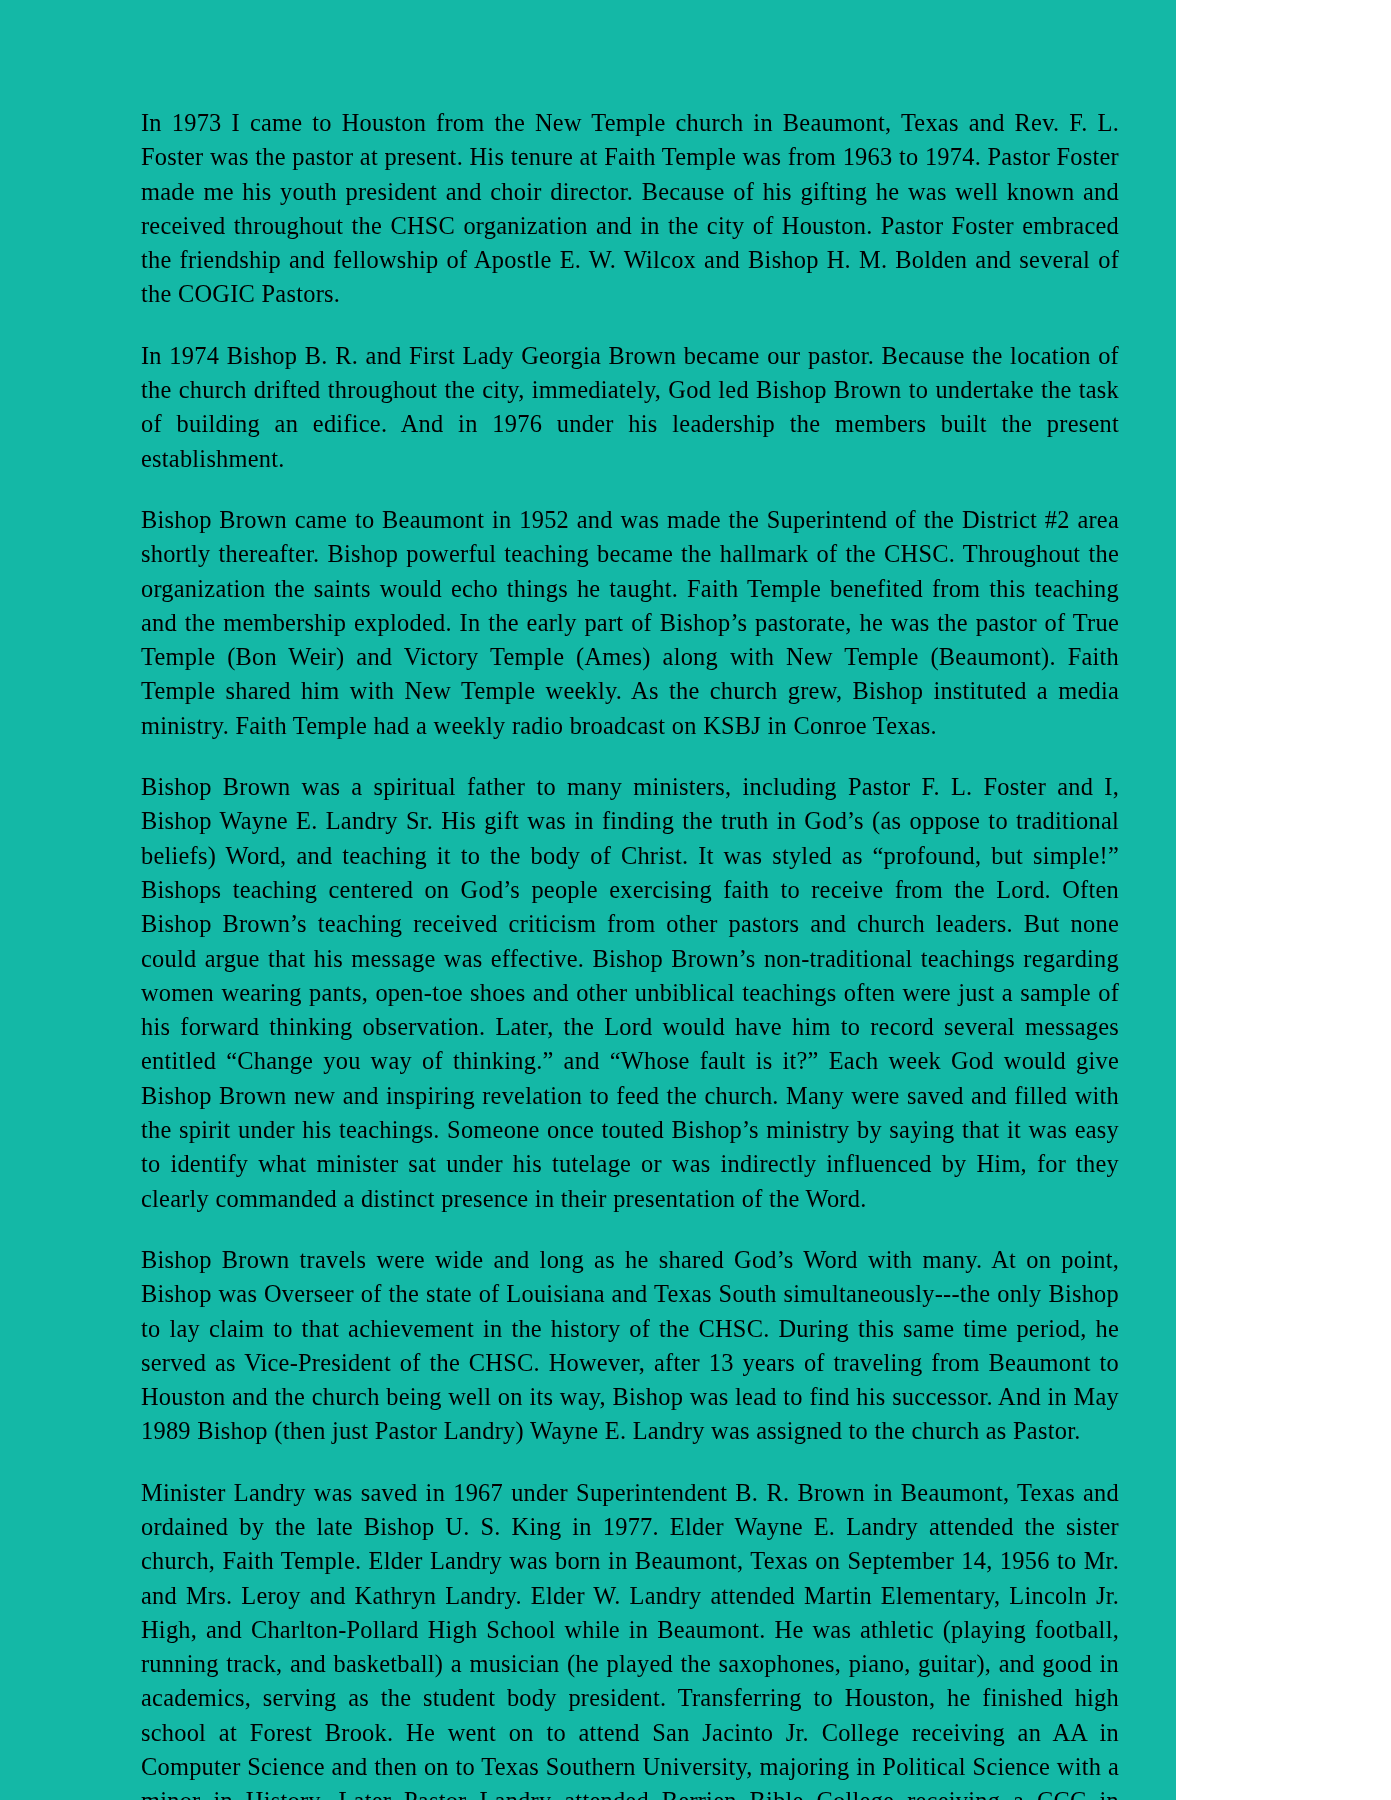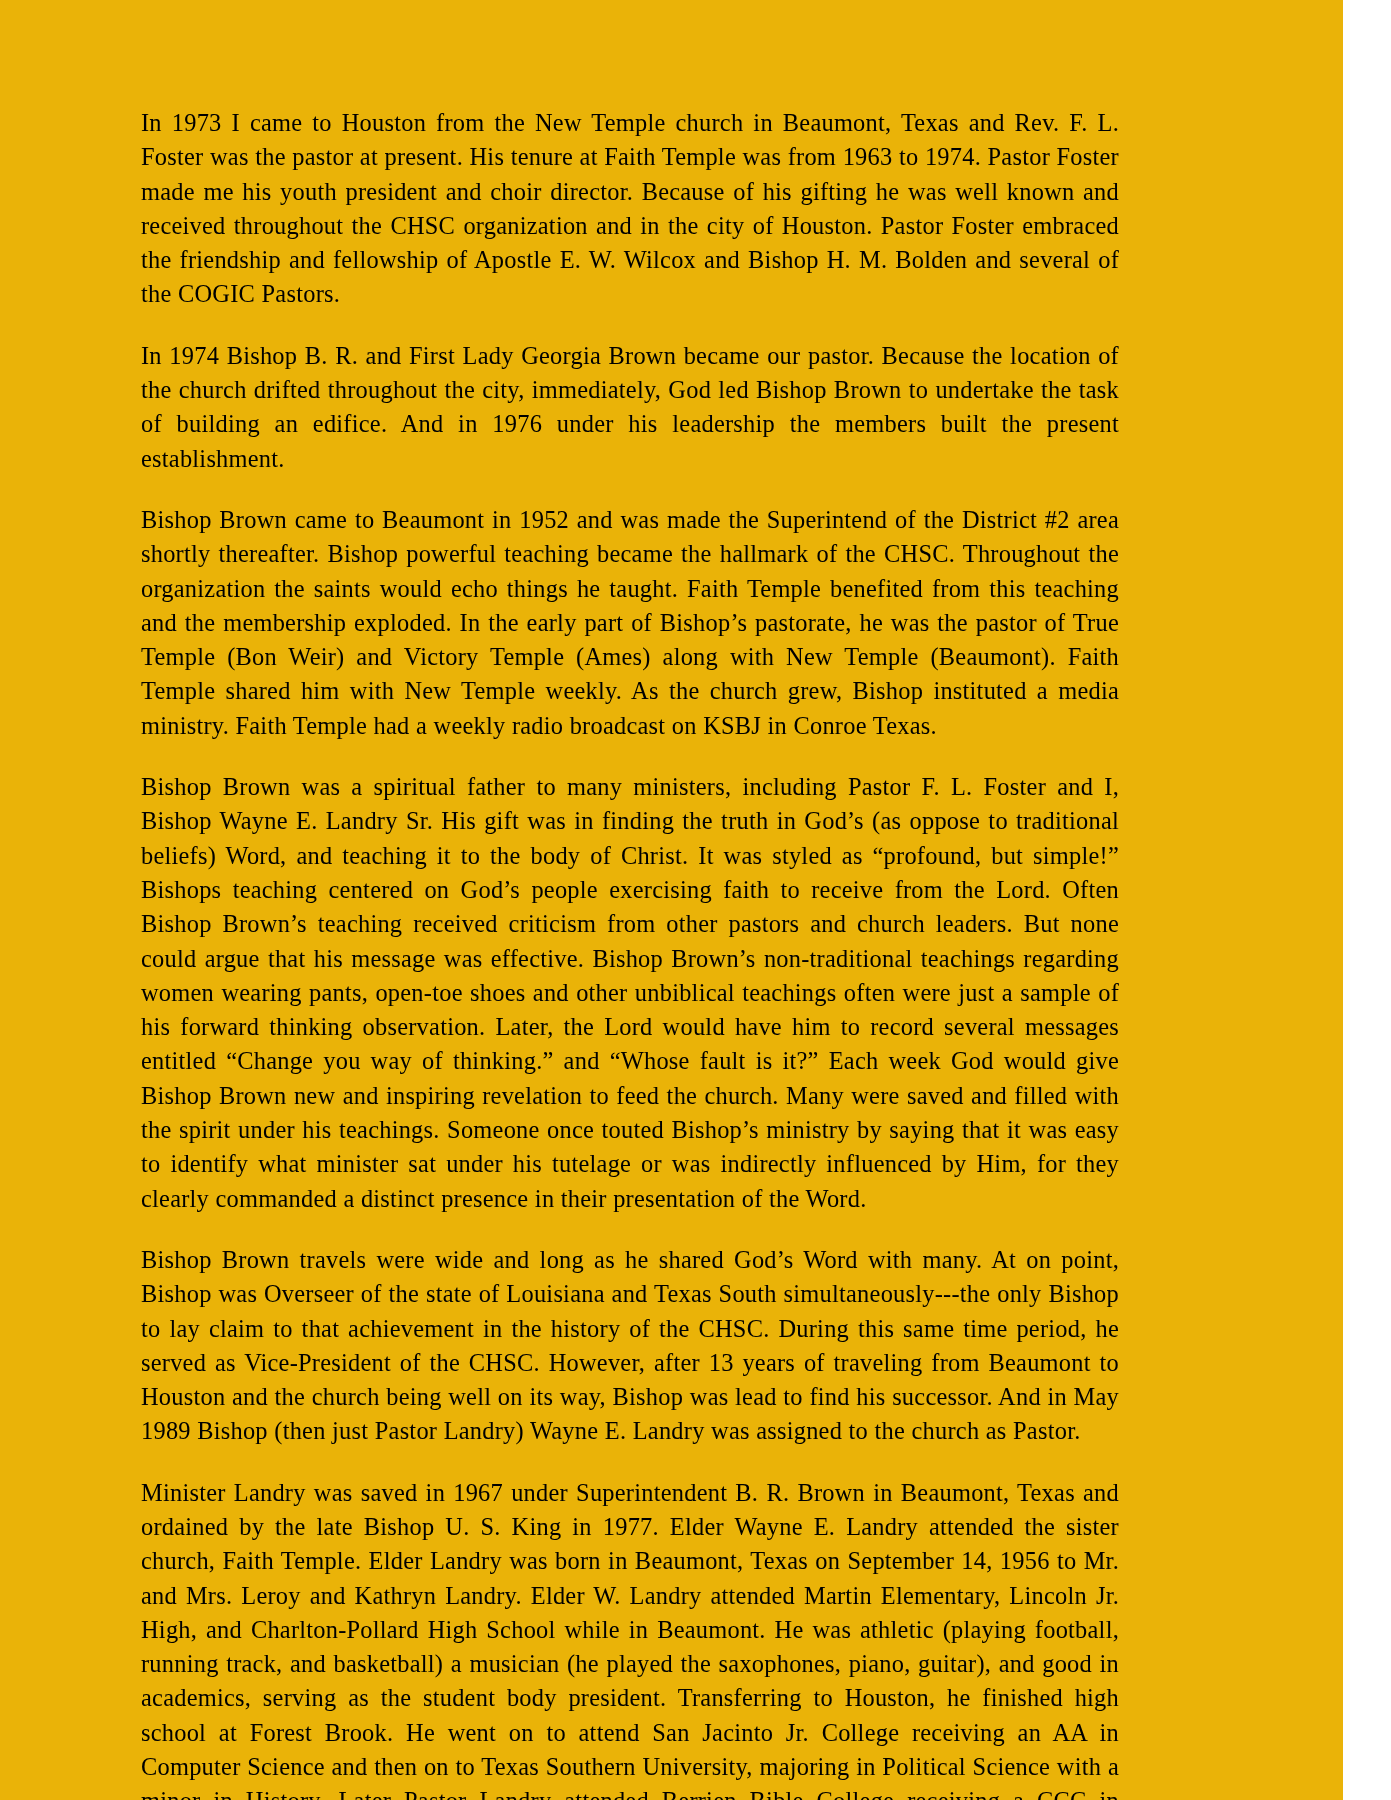--- a/index.html
+++ b/index.html
@@ -10,23 +10,23 @@
   }
   body {
     width: 1391px;
     height: 1800px;
     overflow: hidden;
     font-family: "Liberation Serif", "DejaVu Serif", serif;
     color: #000000;
   }
   .page {
     position: relative;
-    width: 1343px;
+    width: 1176px;
     height: 1800px;
-    background: #eab308;
+    background: #14b8a6;
     box-sizing: border-box;
   }
   .page-body {
     position: absolute;
     left: 141px;
     top: 106px;
     width: 978px;
   }
   .para {
     margin: 0 0 27px 0;

